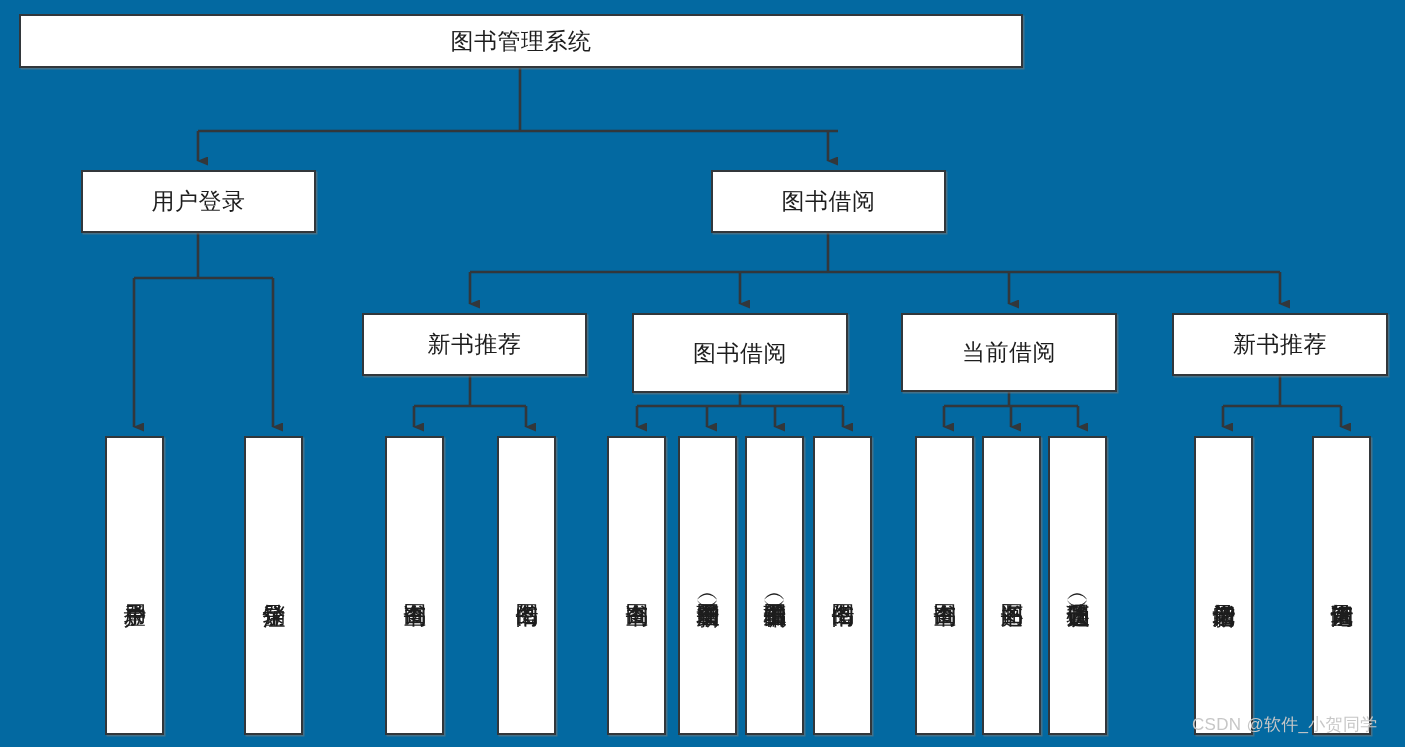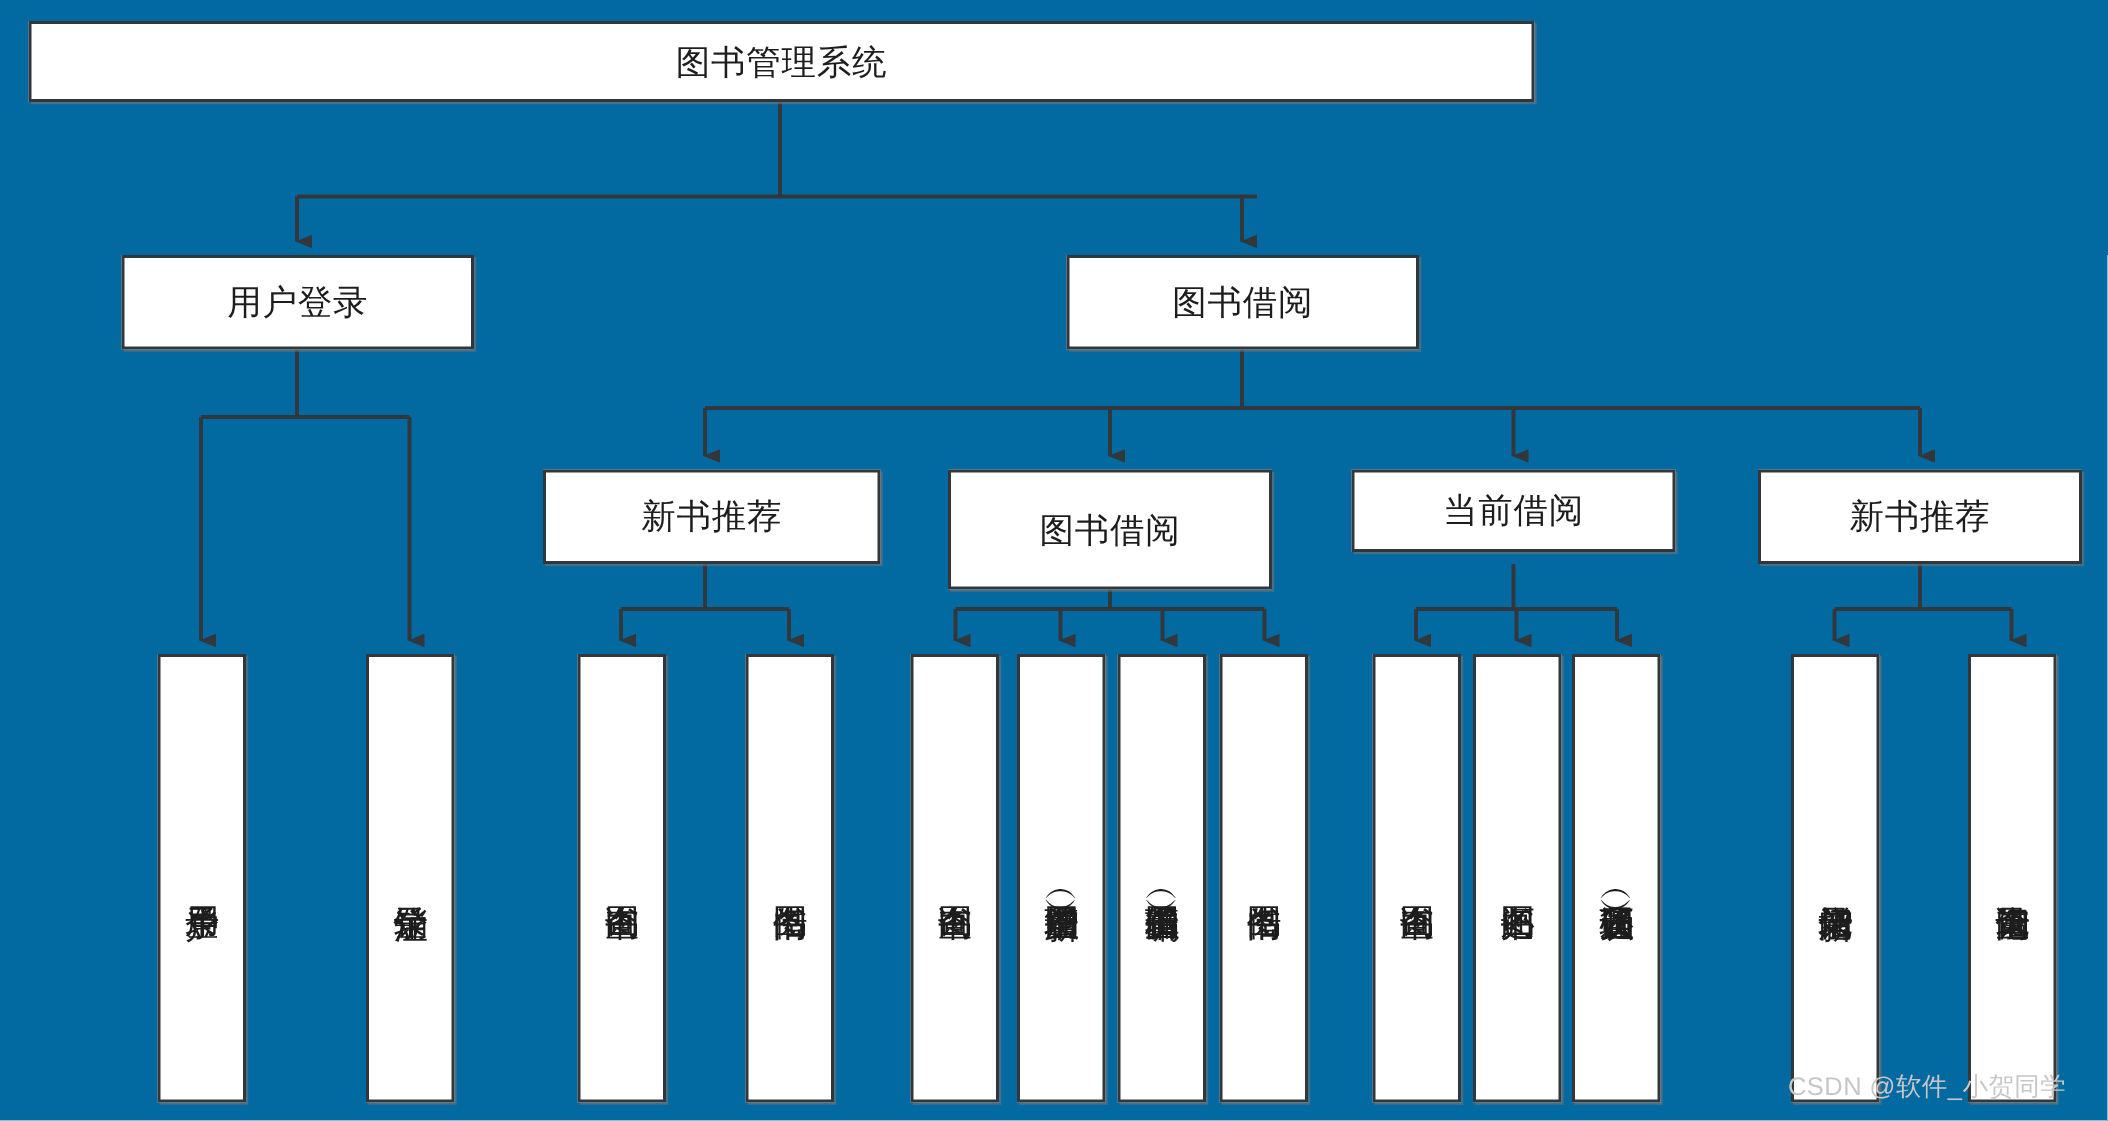--- a/index.html
+++ b/index.html
@@ -131,21 +131,21 @@
   <div class="node-box" style="left:711px; top:170px; width:235px; height:63px;">
     <div class="node-label-h">图书借阅</div>
   </div>
 
   <div class="node-box" style="left:362px; top:313px; width:225px; height:63px;">
     <div class="node-label-h">新书推荐</div>
   </div>
   <div class="node-box" style="left:632px; top:313px; width:216px; height:80px;">
     <div class="node-label-h">图书借阅</div>
   </div>
-  <div class="node-box" style="left:901px; top:313px; width:216px; height:55px;">
+  <div class="node-box" style="left:901px; top:313px; width:216px; height:79px;">
     <div class="node-label-h">当前借阅</div>
   </div>
   <div class="node-box" style="left:1172px; top:313px; width:216px; height:63px;">
     <div class="node-label-h">新书推荐</div>
   </div>
 
   <div class="node-box" style="left:105px; top:436px; width:59px; height:299px;">
     <div class="node-label-v">用户登录</div>
   </div>
   <div class="node-box" style="left:244px; top:436px; width:59px; height:299px;">

